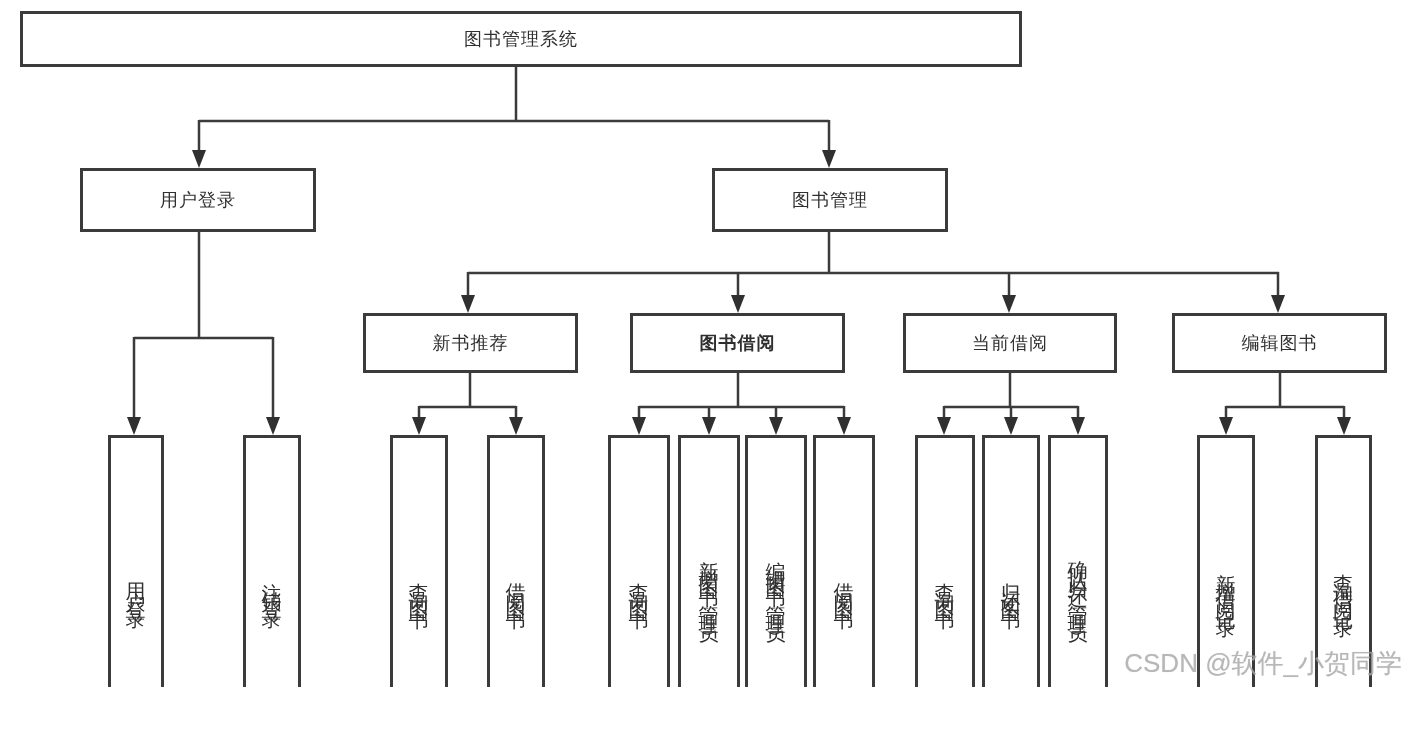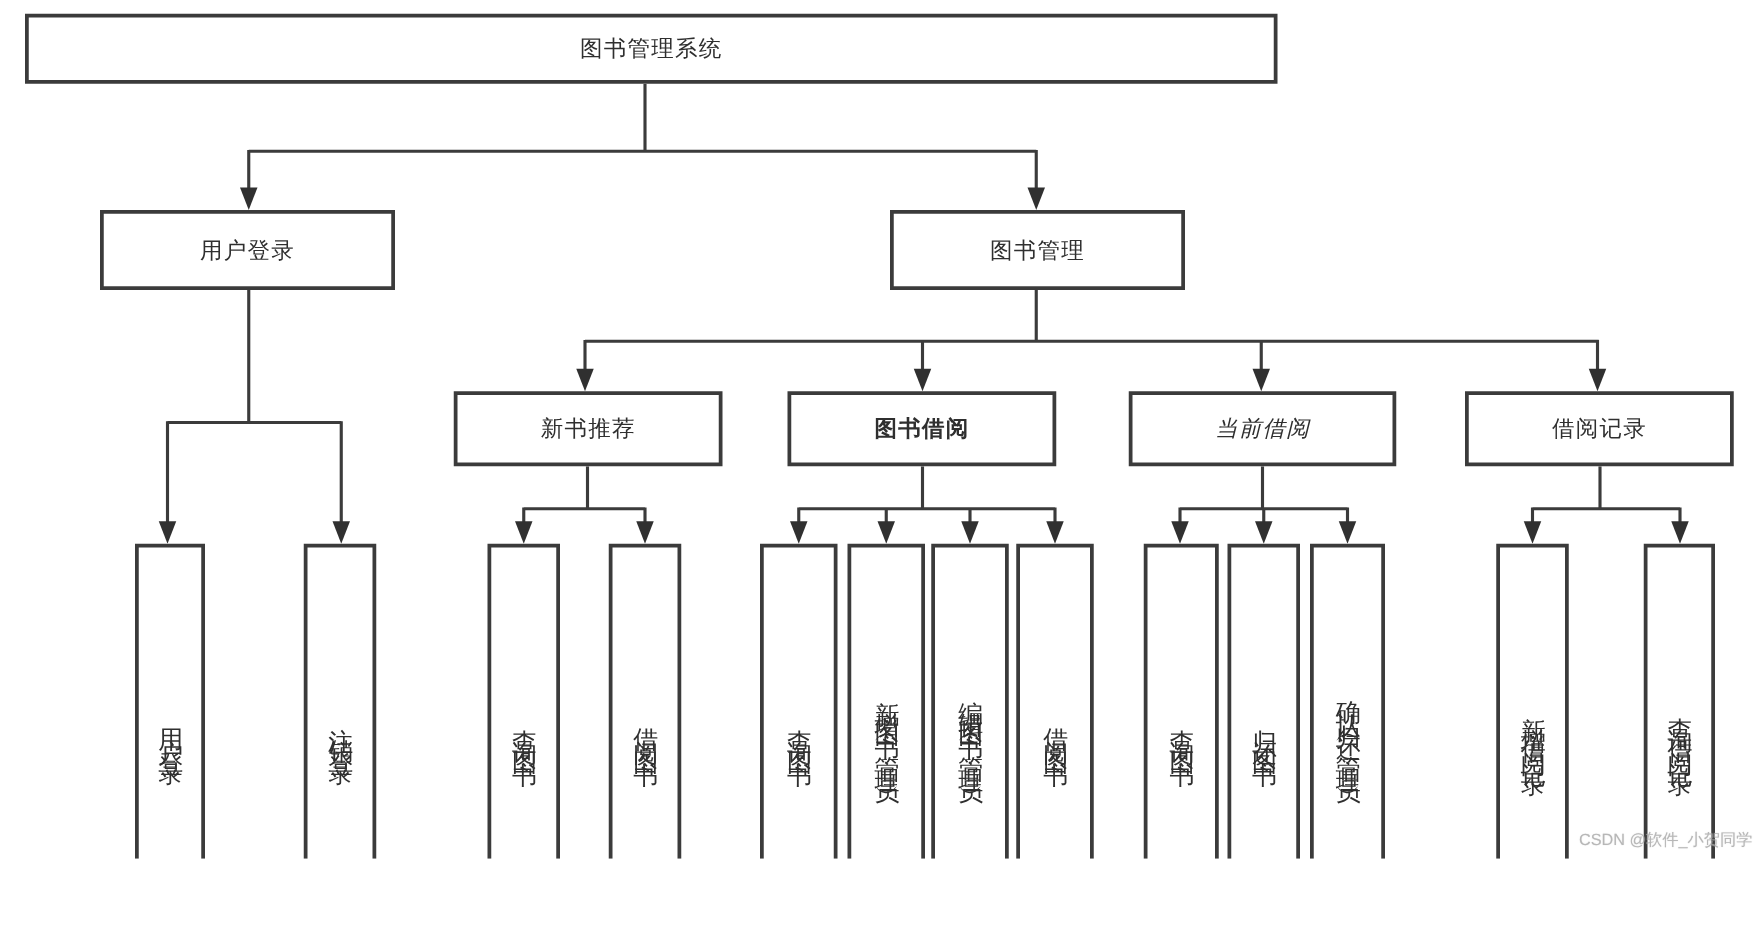--- a/index.html
+++ b/index.html
@@ -46,42 +46,42 @@
     white-space: nowrap;
   }
   
   .n-root   { left: 20px;   top: 11px;  width: 1002px; height: 56px; }
   
   .n-login  { left: 80px;   top: 168px; width: 236px;  height: 64px; }
   .n-mgmt   { left: 712px;  top: 168px; width: 236px;  height: 64px; text-align: center; }
   
   .n-rec    { left: 363px;  top: 313px; width: 215px;  height: 60px; }
   .n-borrow { left: 630px;  top: 313px; width: 215px;  height: 60px; font-weight: bold; }
-  .n-cur    { left: 903px;  top: 313px; width: 214px;  height: 60px; font-style: italic; }
+  .n-cur    { left: 903px;  top: 313px; width: 214px;  height: 60px; }
   .n-rec2   { left: 1172px; top: 313px; width: 215px;  height: 60px; }
   
   .leaf { top: 435px; height: 300px; }
   .n-a1 { left: 108px;  width: 56px; }
   .n-a2 { left: 243px;  width: 58px; }
   .n-b1 { left: 390px;  width: 58px; }
   .n-b2 { left: 487px;  width: 58px; }
   .n-c1 { left: 608px;  width: 62px; }
   .n-c2 { left: 678px;  width: 62px; }
   .n-c3 { left: 745px;  width: 62px; }
   .n-c4 { left: 813px;  width: 62px; }
   .n-d1 { left: 915px;  width: 60px; }
   .n-d2 { left: 982px;  width: 58px; }
   .n-d3 { left: 1048px; width: 60px; }
   .n-e1 { left: 1197px; width: 58px; }
   .n-e2 { left: 1315px; width: 57px; }
   #watermark {
     position: absolute;
     right: 3px;
     bottom: 6px;
-    font-size: 13px;
+    font-size: 26px;
     color: #a6a6a6;
     opacity: 0.8;
     z-index: 3;
     white-space: nowrap;
     text-shadow: 0 0 1px #d0d0d0;
   }
 </style>
 </head>
 <body>
 
@@ -144,21 +144,21 @@
   <div class="box h-box n-rec">
     <span>新书推荐</span>
   </div>
   <div class="box h-box n-borrow">
     <span>图书借阅</span>
   </div>
   <div class="box h-box n-cur">
     <span>当前借阅</span>
   </div>
   <div class="box h-box n-rec2">
-    <span>借阅记录</span>
+    <span>编辑图书</span>
   </div>
 
   <div class="box v-box leaf n-a1">
     <span class="v-label">用户登录</span>
   </div>
   <div class="box v-box leaf n-a2">
     <span class="v-label">注销登录</span>
   </div>
 
   <div class="box v-box leaf n-b1">

